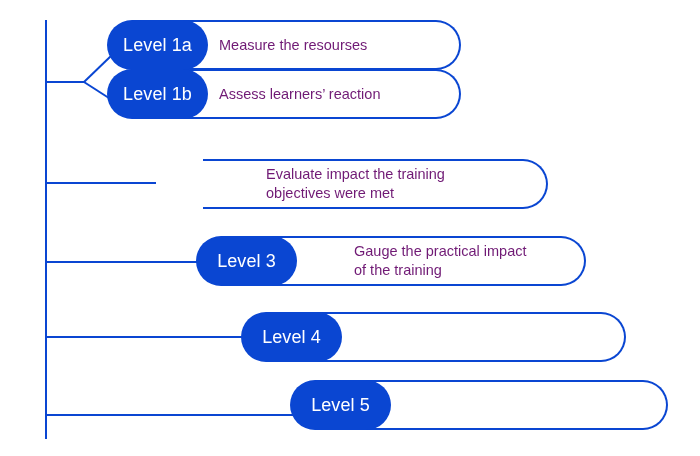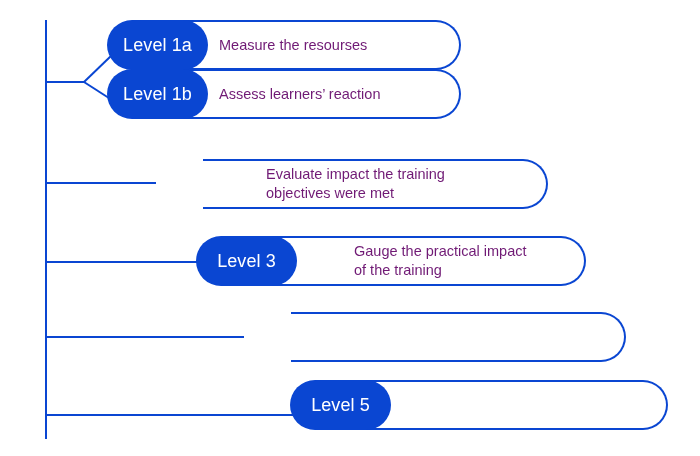--- a/index.html
+++ b/index.html
@@ -98,18 +98,19 @@
 
 <div class="level-row" style="left:196px; top:236px; width:392px;">
   <div class="outline" style="left:50px; width:338px;"></div>
   <div class="pill">Level 3</div>
   <div class="desc" style="left:114px;margin-left:44px;">Gauge the practical impact
 of the training</div>
 </div>
 
 <div class="level-row" style="left:241px; top:312px; width:387px;">
   <div class="outline" style="left:50px; width:333px;"></div>
+  <div class="pill">Level 4</div>
 </div>
 
 <div class="level-row" style="left:290px; top:380px; width:380px;">
   <div class="outline" style="left:50px; width:326px;"></div>
   <div class="pill">Level 5</div>
 </div>
 
 </body></html>

